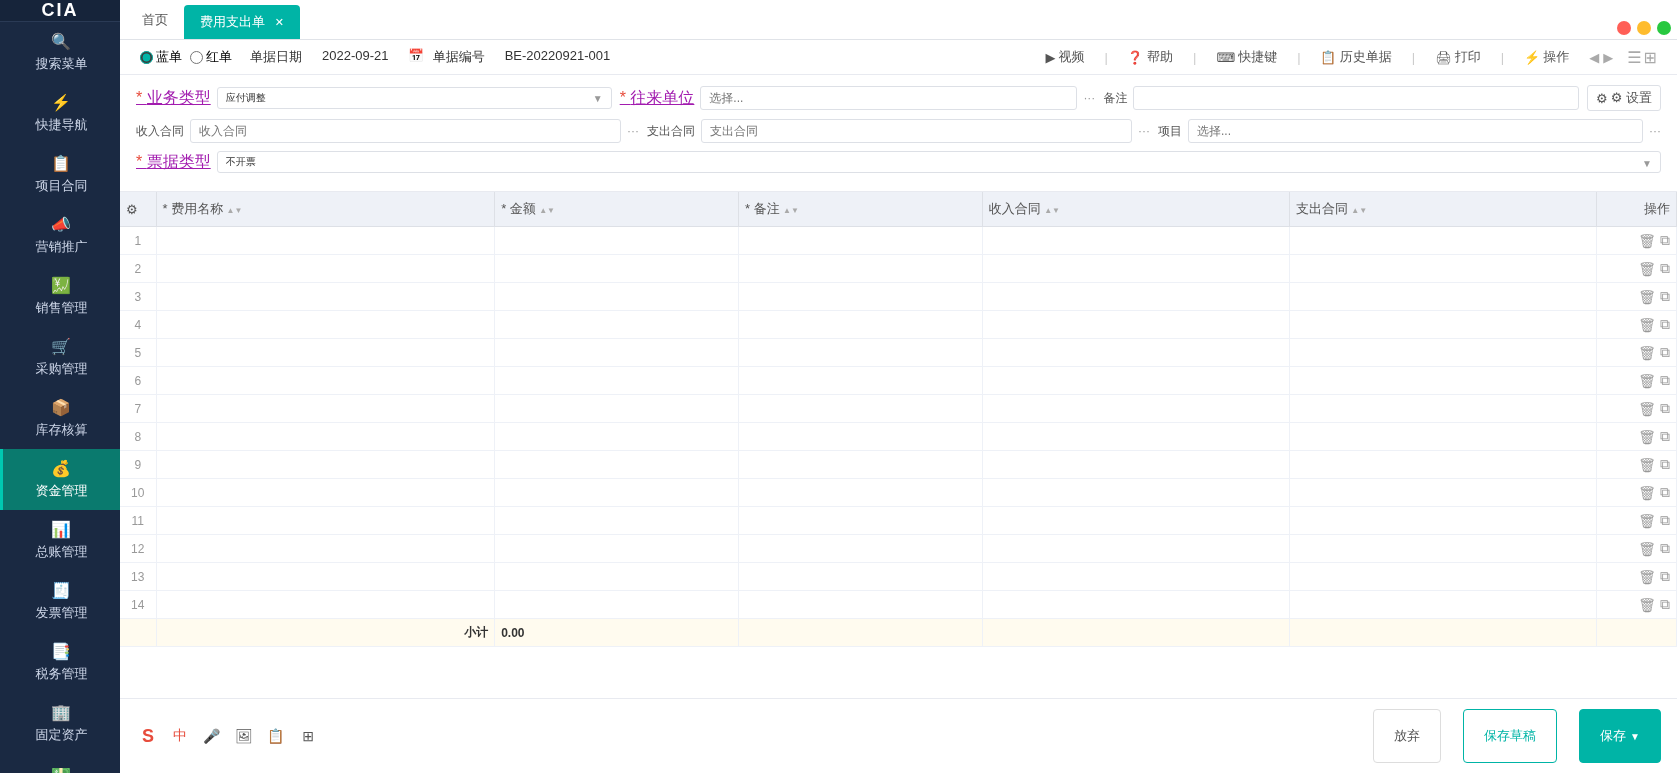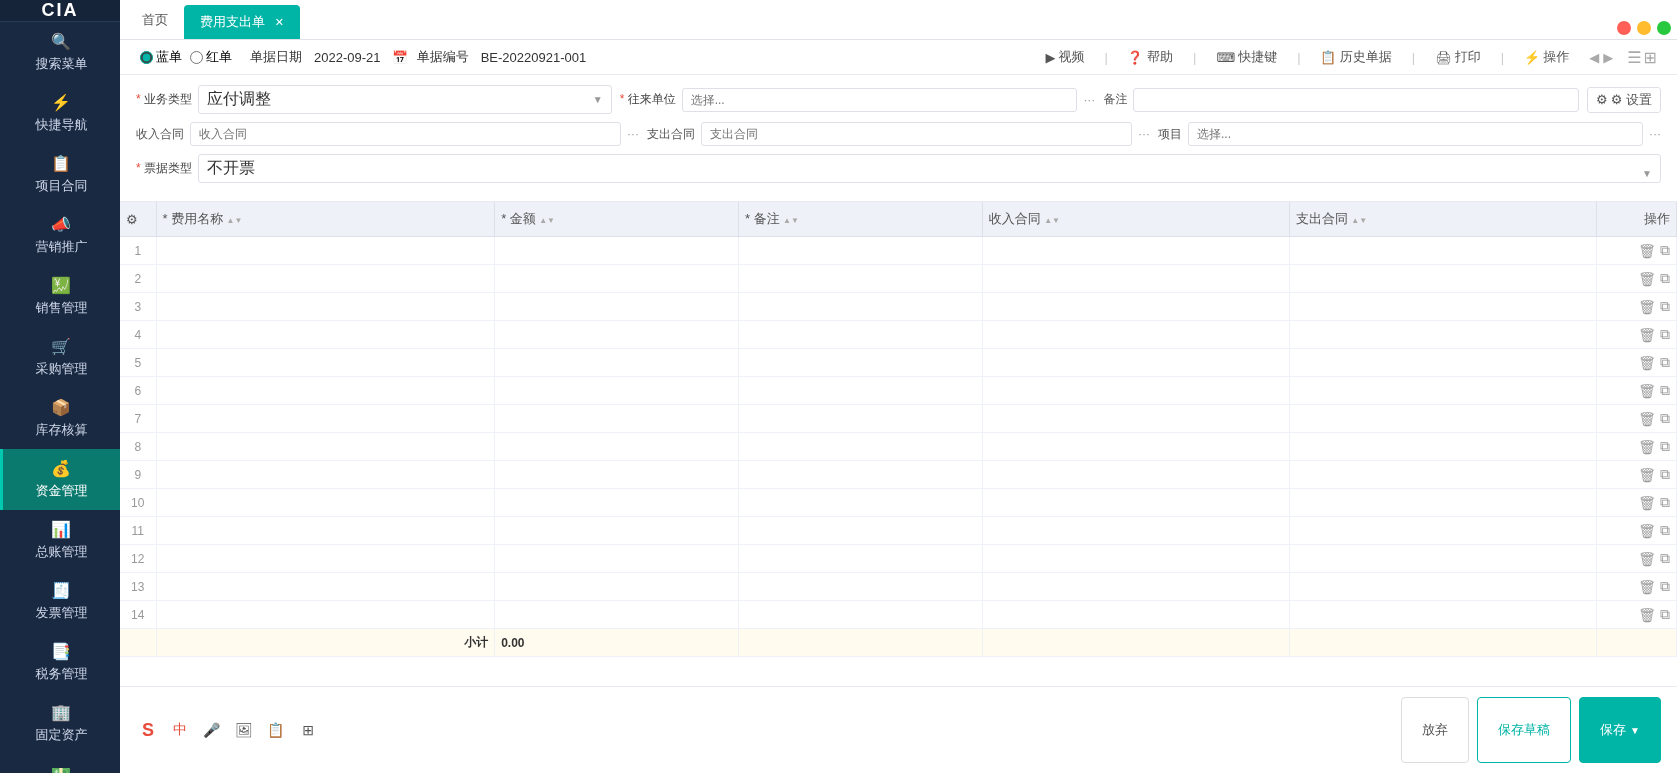--- a/index.html
+++ b/index.html
@@ -28,36 +28,36 @@
     .win-close { background: #ff5f57; }
     .win-min { background: #febc2e; }
     .win-max { background: #28c840; }
 
     
     .toolbar { display: flex; align-items: center; padding: 6px 20px; background: #fff; border-bottom: 1px solid #e8eaf0; gap: 8px; flex-wrap: wrap; }
     .toolbar-item { display: flex; align-items: center; gap: 3px; cursor: pointer; color: #555; font-size: 12px; padding: 2px 6px; border-radius: 3px; }
     .radio-group { display: flex; align-items: center; gap: 8px; margin-right: 10px; }
     .radio-label { display: flex; align-items: center; gap: 3px; cursor: pointer; font-size: 13px; }
     .radio-blue { accent-color: #00b4a6; }
-    .form-field { display: flex; align-items: center; gap: 12px; }
+    .form-field { display: flex; align-items: flex-start; gap: 20px; }
     .form-label { color: #333; white-space: nowrap; }
     .form-value { color: #333; font-weight: 500; }
     .toolbar-sep { color: #ccc; margin: 0 4px; }
 
     
     .form-area { background: #fff; padding: 10px 16px; border-bottom: 1px solid #e8eaf0; }
     .form-row { display: flex; align-items: center; margin-bottom: 8px; gap: 8px; flex-wrap: wrap; }
     .field-group { display: flex; align-items: center; gap: 6px; flex: 1; min-width: 220px; }
-    .field-label { color: #404040; font-size: 12px; white-space: nowrap; }
+    .field-label { color: #a21caf; font-size: 16px; white-space: nowrap; text-decoration: underline; }
     .field-label::before { content: '* '; color: #e74c3c; }
     .field-label-plain { color: #555; font-size: 12px; white-space: nowrap; }
     .field-input-wide { flex: 2; border: 1px solid #dde0e6; border-radius: 3px; padding: 4px 8px; font-size: 12px; color: #333; background: #fff; }
     .field-more { color: #999; cursor: pointer; font-size: 12px; }
     .select-wrapper { display: flex; align-items: center; border: 1px solid #dde0e6; border-radius: 3px; padding: 3px 8px; background: #fff; flex: 1; cursor: pointer; justify-content: space-between; }
-    .select-text { color: #333; font-size: 16px; }
+    .select-text { color: #333; font-size: 10px; }
     .select-arrow { color: #999; font-size: 10px; }
 
     
     .table-container { flex: 1; overflow: auto; background: #fff; }
     .expense-table { width: 100%; border-collapse: collapse; }
     .expense-table thead tr { background: #eef1f7; }
     .expense-table th { padding: 8px 6px; text-align: left; font-size: 12px; color: #555; border-bottom: 1px solid #dde0e6; border-right: 1px solid #dde0e6; white-space: nowrap; font-weight: normal; }
     .expense-table th:first-child { width: 36px; }
     .expense-table td { padding: 4px 6px; border-bottom: 1px solid #eef1f7; border-right: 1px solid #eef1f7; font-size: 12px; color: #333; height: 28px; }
     .expense-table td:first-child { text-align: center; color: #999; font-size: 12px; width: 36px; }
@@ -66,21 +66,21 @@
     .op-icon { cursor: pointer; color: #999; font-size: 14px; }
     .total-row td { background: #fffbef; font-weight: bold; color: #333; }
     .total-label { color: #888; font-weight: normal; font-size: 12px; text-align: right; }
     .total-value { color: #333; font-weight: bold; font-size: 13px; }
 
     
     .footer { background: #fff; padding: 10px 16px; display: flex; align-items: center; justify-content: space-between; border-top: 1px solid #e8eaf0; }
     .footer-icons { display: flex; gap: 8px; align-items: center; }
     .footer-icon { width: 24px; height: 24px; cursor: pointer; display: flex; align-items: center; justify-content: center; font-size: 16px; color: #e74c3c; }
     .footer-actions { display: flex; gap: 8px; }
-    .btn { padding: 23px 20px; border-radius: 4px; font-size: 13px; cursor: pointer; border: 1px solid #ddd; }
+    .btn { padding: 17px 20px; border-radius: 4px; font-size: 13px; cursor: pointer; border: 1px solid #ddd; margin-left: 14px; }
     .btn-default { background: #fff; color: #555; }
     .btn-secondary { background: #fff; color: #00b4a6; border-color: #00b4a6; }
     .btn-primary { background: #00b4a6; color: #fff; border-color: #00b4a6; display: flex; align-items: center; gap: 4px; }
     .btn-primary .arrow { font-size: 10px; }
 
     
     .content-area { flex: 1; display: flex; flex-direction: column; overflow: hidden; position: relative; }
 
     .settings-btn { margin-left: auto; border: 1px solid #dde0e6; border-radius: 3px; padding: 3px 8px; font-size: 12px; color: #555; cursor: pointer; display: flex; align-items: center; gap: 3px; background: #fff; }
   </style>

